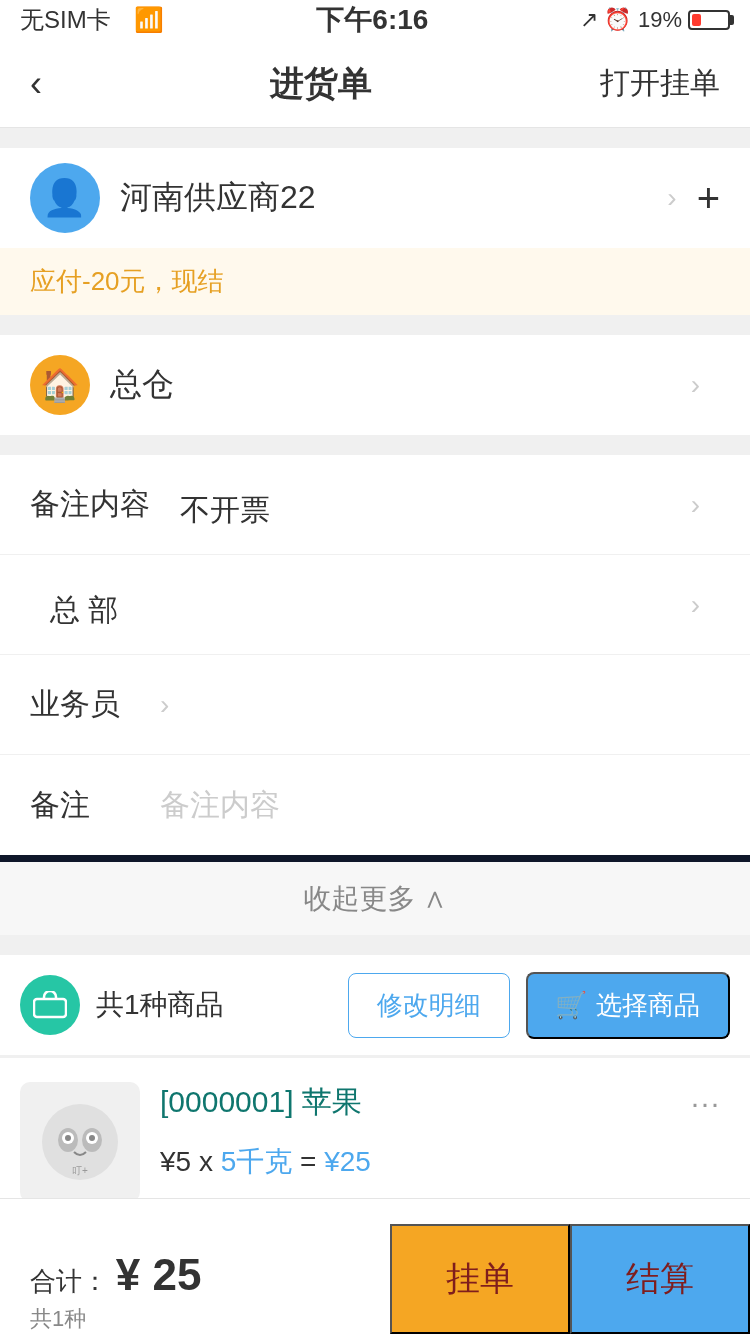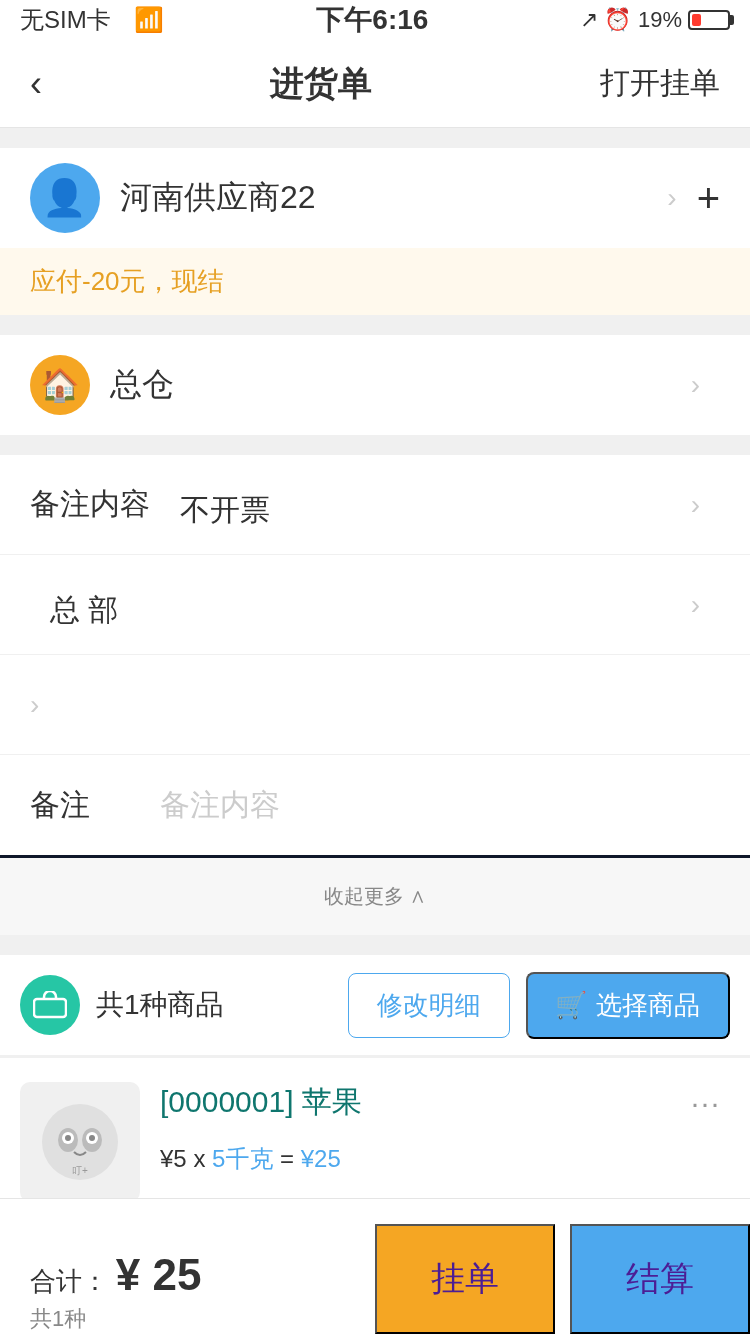--- a/index.html
+++ b/index.html
@@ -153,23 +153,23 @@
       margin-top: 12px;
     }
 
     
     .collapse-bar {
       background: #f7f7f7;
       height: 80px;
       display: flex;
       align-items: center;
       justify-content: center;
-      font-size: 20px;
+      font-size: 28px;
       color: #888;
-      border-top: 3px solid #0f172a;
+      border-top: 7px solid #0f172a;
     }
 
     
     .product-header {
       background: #fff;
       display: flex;
       align-items: center;
       padding: 4px 20px;
       height: 100px;
     }
@@ -219,21 +219,21 @@
       width: 120px; height: 120px;
       background: #f0f0f0;
       border-radius: 10px;
       display: flex; align-items: center; justify-content: center;
       margin-right: 20px;
       flex-shrink: 0;
       overflow: hidden;
     }
     .product-info { flex: 1; }
     .product-name { font-size: 30px; color: #0f766e; margin-bottom: 16px; }
-    .product-price { font-size: 24px; color: #333; margin-top: 20px; }
+    .product-price { font-size: 28px; color: #333; margin-top: 20px; }
     .price-highlight { color: #4da8ee; }
     .product-more {
       font-size: 30px;
       color: #999;
       padding: 4px 10px;
     }
 
     
     .bottom-bar {
       position: fixed;
@@ -252,23 +252,22 @@
     .total-label { font-size: 26px; color: #333; }
     .total-amount { font-size: 44px; font-weight: 600; color: #333; display: inline; }
     .total-count { font-size: 22px; color: #888; margin-top: 4px; }
     .action-btn {
       width: 180px;
       height: 110px;
       display: flex;
       align-items: center;
       justify-content: center;
       font-size: 34px;
-      color: #4c1d95;
+      color: #7f1d1d;
       cursor: pointer;
-      margin-left: 15px;
     }
     .btn-hang { background: #f5a623; }
     .btn-checkout { background: #4da8ee; }
   </style>
 </head>
 <body>
 
 <div class="status-bar">
   <div class="status-left">
     <span>无SIM卡</span>
@@ -320,20 +319,21 @@
   <div class="form-row">
     <span class="form-label">备注内容</span>
     <span class="form-value">不开票</span>
     <span class="chevron-right">›</span>
   </div>
   <div class="form-row">
     <span class="form-value">总 部</span>
     <span class="chevron-right">›</span>
   </div>
   <div class="form-row">
+    <span class="form-label">业务员</span>
     <span class="chevron-right">›</span>
   </div>
   <div class="form-row" style="border-bottom: none;">
     <span class="form-label">备注</span>
     <span class="row-placeholder">备注内容</span>
   </div>
 </div>
 
 <div class="collapse-bar">
   <span>收起更多 ∧</span>

